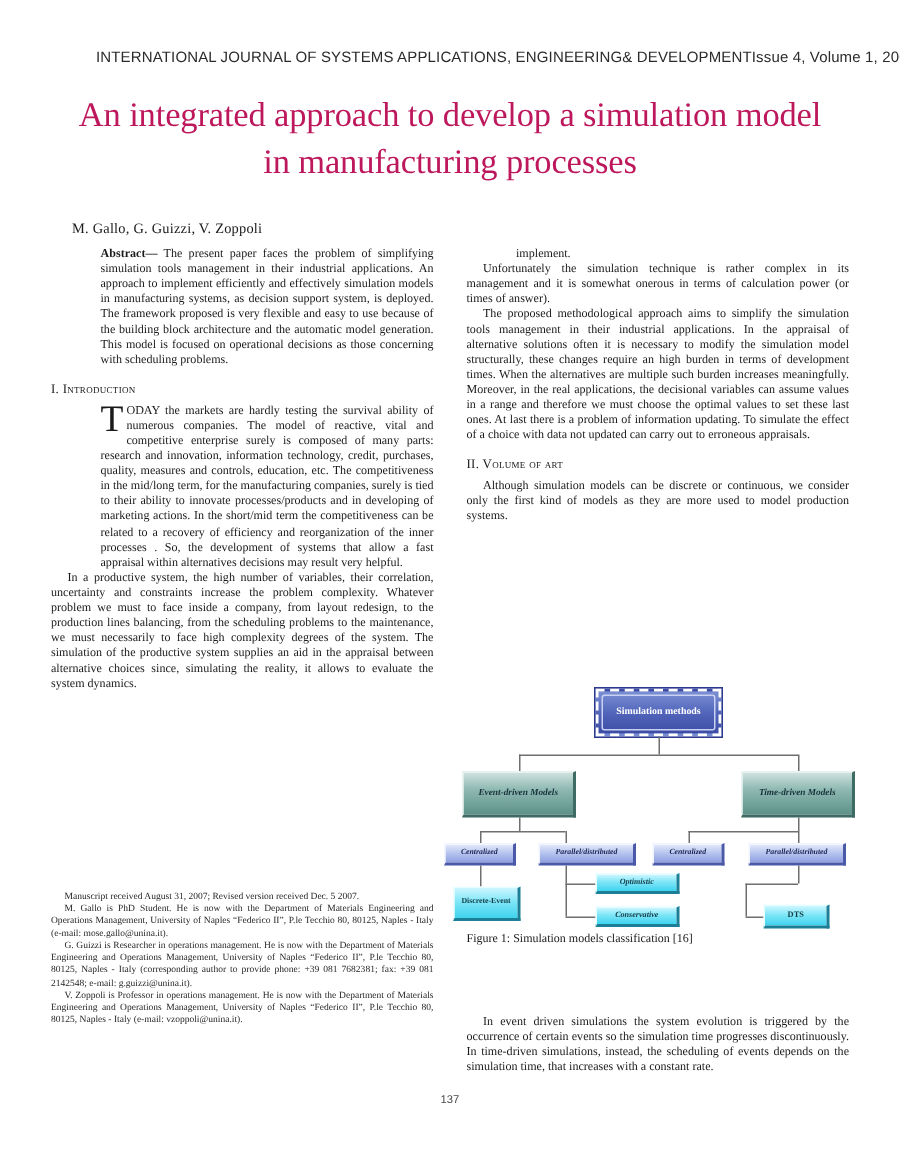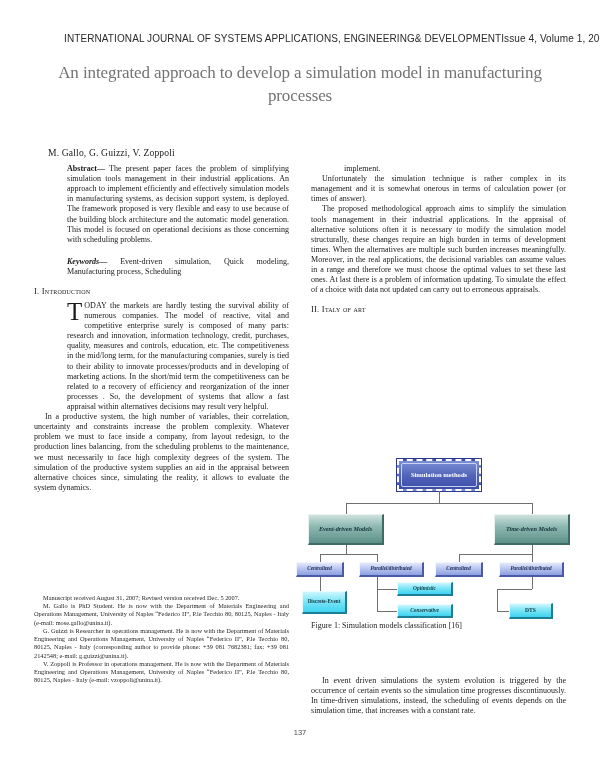--- a/index.html
+++ b/index.html
@@ -19,22 +19,22 @@
     display:flex;justify-content:space-between;align-items:baseline;
     font-family:"Liberation Sans", sans-serif;
     font-size:10px;letter-spacing:.1px;color:#2b2b2b;
   }
   .runhead .journal{white-space:nowrap;}
   .runhead .issue{white-space:nowrap;padding-right:6px;}
 
   
   .title{
     position:absolute;left:48px;top:62px;width:504px;
-    text-align:center;font-size:17px;line-height:1.33;
-    font-weight:400;letter-spacing:-0.1px;color:#737373;
+    text-align:center;font-size:23px;line-height:1.33;
+    font-weight:400;letter-spacing:-0.1px;color:#be185d;
   }
   .authors{
     position:absolute;left:48px;top:147px;width:504px;
     text-align:left;font-size:9.6px;letter-spacing:.15px;color:#1a1a1a;
   }
 
   
   .col{
     position:absolute;top:164px;width:255px;
     font-size:8.05px;line-height:1.258;text-align:justify;
@@ -145,23 +145,20 @@
 
   <div class="title">An integrated approach to develop a simulation model in manufacturing processes</div>
   <div class="authors">M. Gallo, G. Guizzi, V. Zoppoli</div>
 
   <div class="col left">
 
     <p class="noind">
       <span class="lead">Abstract—</span><span> The present paper faces the problem of simplifying simulation tools management in their industrial applications. An approach to implement efficiently and effectively simulation models in manufacturing systems, as decision support system, is deployed. The framework proposed is very flexible and easy to use because of the building block architecture and the automatic model generation. This model is focused on operational decisions as those concerning with scheduling problems.</span>
     </p>
 
-    <p class="noind" style="margin-top:12px">
-      <span class="kw">Keywords—</span><span> Event-driven simulation, Quick modeling, Manufacturing process, Scheduling</span>
-    </p>
 
     <div class="secnum">
       <span class="rom">I.</span>
       <span>Introduction</span>
     </div>
 
     <p class="noind dropwrap">
       <span class="dc">T</span><span>ODAY the markets are hardly testing the survival ability of numerous companies. The model of reactive, vital and competitive enterprise surely is composed of many parts: research and innovation, information technology, credit, purchases, quality, measures and controls, education, etc. The competitiveness in the mid/long term, for the manufacturing companies, surely is tied to their ability to innovate processes/products and in developing of marketing actions. In the short/mid term the competitiveness can be related to a recovery of efficiency and reorganization of the inner processes . So, the development of systems that allow a fast appraisal within alternatives decisions may result very helpful.</span>
     </p>
 
@@ -175,23 +172,24 @@
     <p>V. Zoppoli is Professor in operations management. He is now with the Department of Materials Engineering and Operations Management, University of Naples “Federico II”, P.le Tecchio 80, 80125, Naples - Italy (e-mail: vzoppoli@unina.it).</p>
   </div>
 
   <div class="col right">
     <p class="noind">implement.</p>
     <p>Unfortunately the simulation technique is rather complex in its management and it is somewhat onerous in terms of calculation power (or times of answer).</p>
     <p>The proposed methodological approach aims to simplify the simulation tools management in their industrial applications. In the appraisal of alternative solutions often it is necessary to modify the simulation model structurally, these changes require an high burden in terms of development times. When the alternatives are multiple such burden increases meaningfully. Moreover, in the real applications, the decisional variables can assume values in a range and therefore we must choose the optimal values to set these last ones. At last there is a problem of information updating. To simulate the effect of a choice with data not updated can carry out to erroneous appraisals.</p>
 
     <div class="secnum">
       <span class="rom">II.</span>
-      <span>Italy of art</span>
+      <span>Volume of art</span>
     </div>
 
+    <p>Although simulation models can be discrete or continuous, we consider only the first kind of models as they are more used to model production systems.</p>
   </div>
 
   <div class="figure">
     <div class="fig-canvas">
 
       <div class="node n-root" style="left:86px;top:4px;width:84px;height:32px;">
         <div class="inner">Simulation methods</div>
       </div>
 
       <div class="lnk v" style="left:128px;top:36px;height:12px;"></div>

